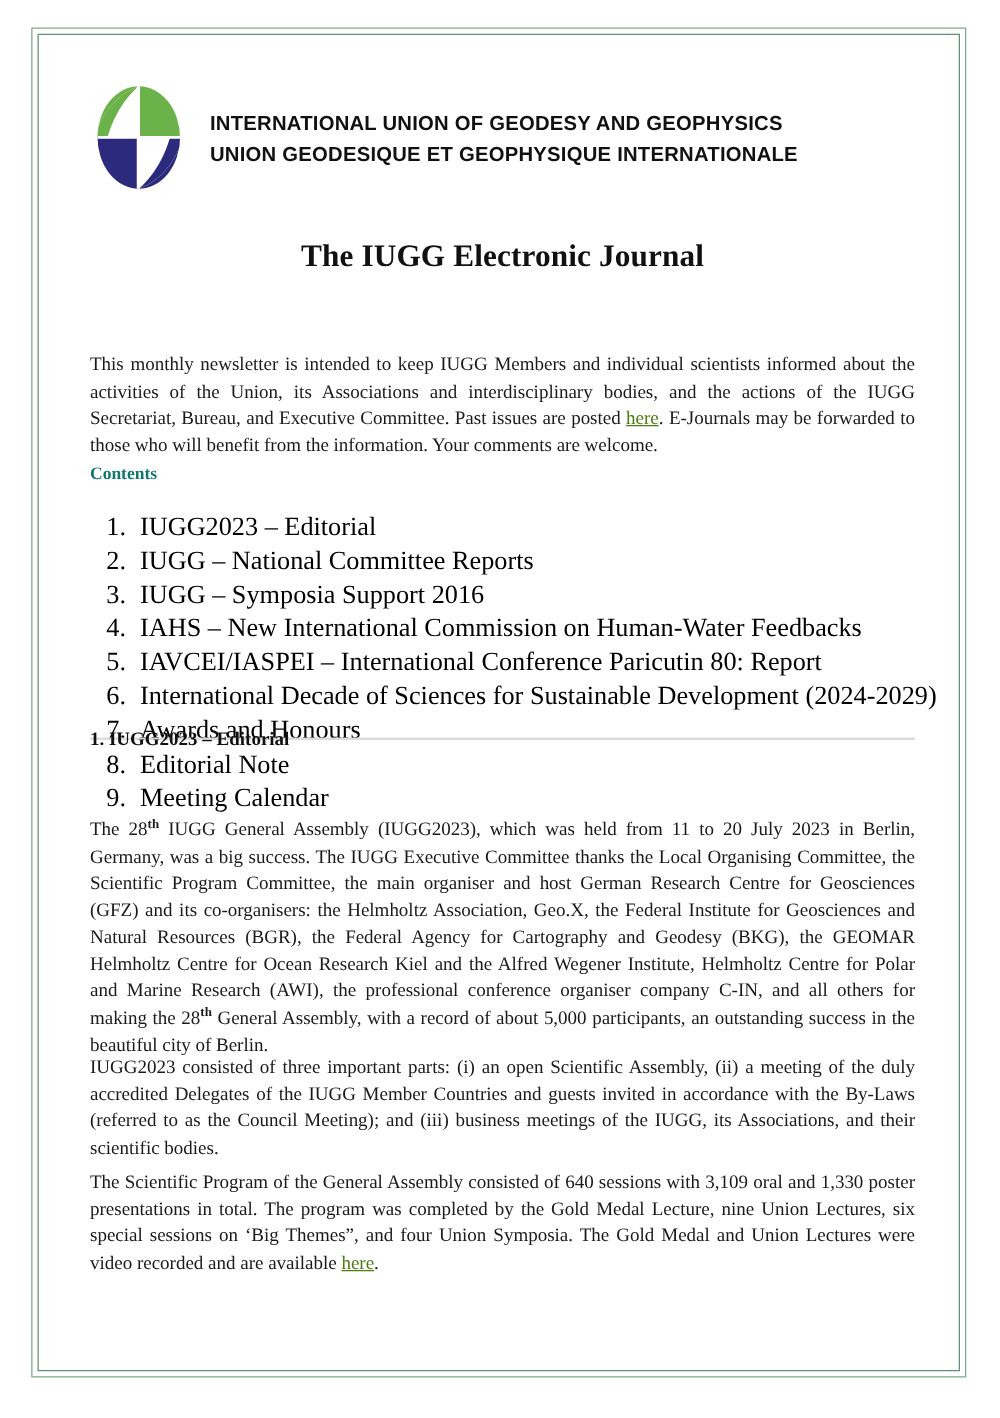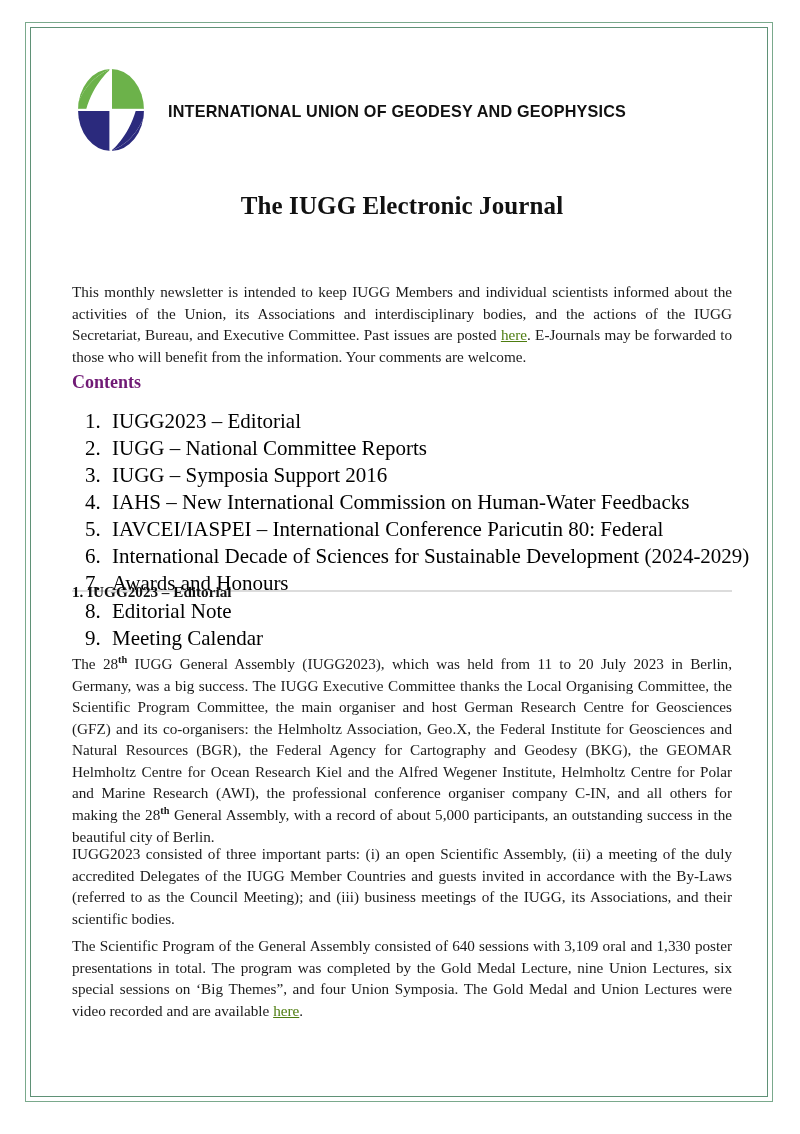--- a/index.html
+++ b/index.html
@@ -123,23 +123,23 @@
   a.inline-link {
     color: #4d7c0f;
     text-decoration: underline;
   }
 
   
   .contents-heading {
     position: absolute;
     left: 72px;
     top: 372px;
-    font-size: 18px;
-    font-weight: bold;
-    color: #701a75;
+    font-size: 14px;
+    font-weight: bold;
+    color: #0f766e;
   }
   ol.contents-list {
     position: absolute;
     left: 72px;
     top: 408px;
     width: 660px;
     margin: 0;
     padding: 0 0 0 34px;
     list-style-position: outside;
     list-style-type: decimal;
@@ -212,36 +212,37 @@
           <path d="M 37 87 C 37 87 54 74 62 46 L 72 46 C 72 46 66 76 37 87 Z" fill="#2b2a7d"></path>
 
           <rect x="35.4" y="4" width="2.6" height="84" fill="#ffffff"></rect>
 
           <rect x="0" y="44.8" width="74" height="2.2" fill="#ffffff"></rect>
         </g>
       </svg>
     </div>
     <div class="org-names">
       <div class="org-line">INTERNATIONAL UNION OF GEODESY AND GEOPHYSICS</div>
+      <div class="org-line">UNION GEODESIQUE ET GEOPHYSIQUE INTERNATIONALE</div>
     </div>
   </div>
 
   <div class="journal-title">The IUGG Electronic Journal</div>
 
   <div class="textcol intro">
     <p class="body-par"><span>This monthly newsletter is intended to keep IUGG Members and individual scientists informed about the activities of the Union, its Associations and interdisciplinary bodies, and the actions of the IUGG Secretariat, Bureau, and Executive Committee. Past issues are posted </span><a class="inline-link" href="#">here</a><span>. E-Journals may be forwarded to those who will benefit from the information. Your comments are welcome.</span></p>
   </div>
 
   <div class="contents-heading">Contents</div>
   <ol class="contents-list">
     <li>IUGG2023 – Editorial</li>
     <li>IUGG – National Committee Reports</li>
     <li>IUGG – Symposia Support 2016</li>
     <li>IAHS – New International Commission on Human-Water Feedbacks</li>
-    <li>IAVCEI/IASPEI – International Conference Paricutin 80: Federal</li>
+    <li>IAVCEI/IASPEI – International Conference Paricutin 80: Report</li>
     <li>International Decade of Sciences for Sustainable Development (2024-2029)</li>
     <li>Awards and Honours</li>
     <li>Editorial Note</li>
     <li>Meeting Calendar</li>
   </ol>
 
   <hr class="section-rule">
 
   <div class="section-heading">1. IUGG2023 – Editorial</div>
 

